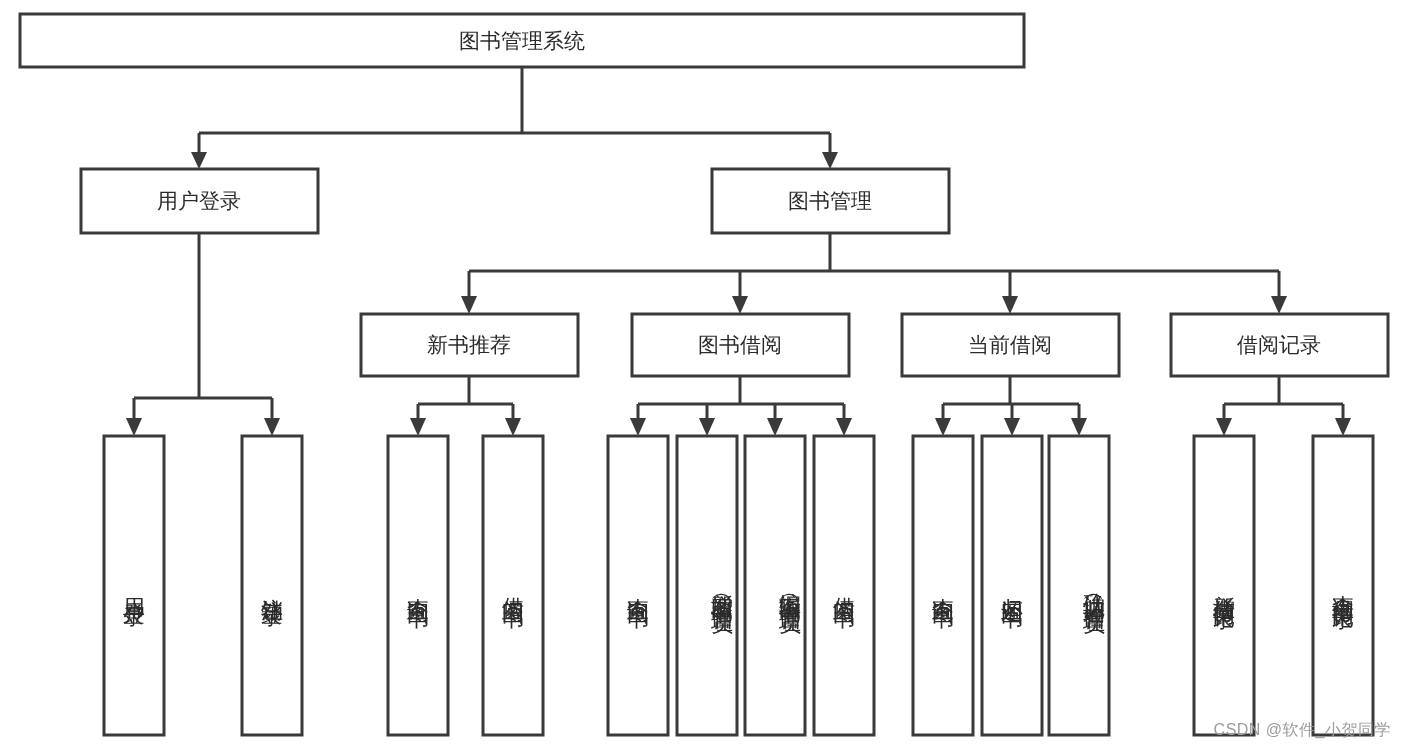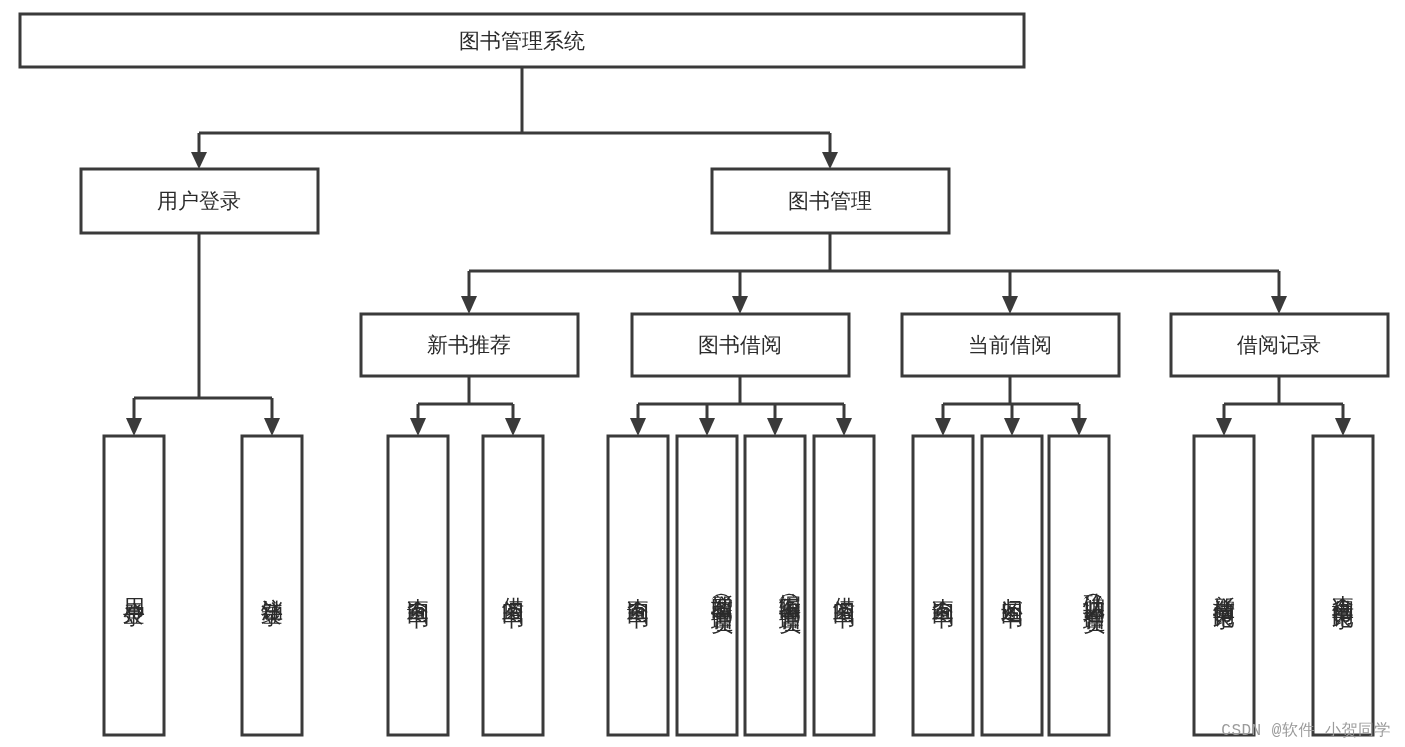--- a/index.html
+++ b/index.html
@@ -60,21 +60,21 @@
     font-size: 22px;
     color: #2b2b2b;
     letter-spacing: 3px;
     white-space: nowrap;
     pointer-events: none;
   }
   .watermark {
     position: absolute;
     right: 14px;
     bottom: 6px;
-    font-family: Liberation Mono, monospace;
+    font-family: Liberation Sans, sans-serif;
     font-size: 16px;
     color: #9b9b9b;
     white-space: nowrap;
     letter-spacing: 0.5px;
   }
 </style>
 </head>
 <body>
 
 <div id="diagram-root">

